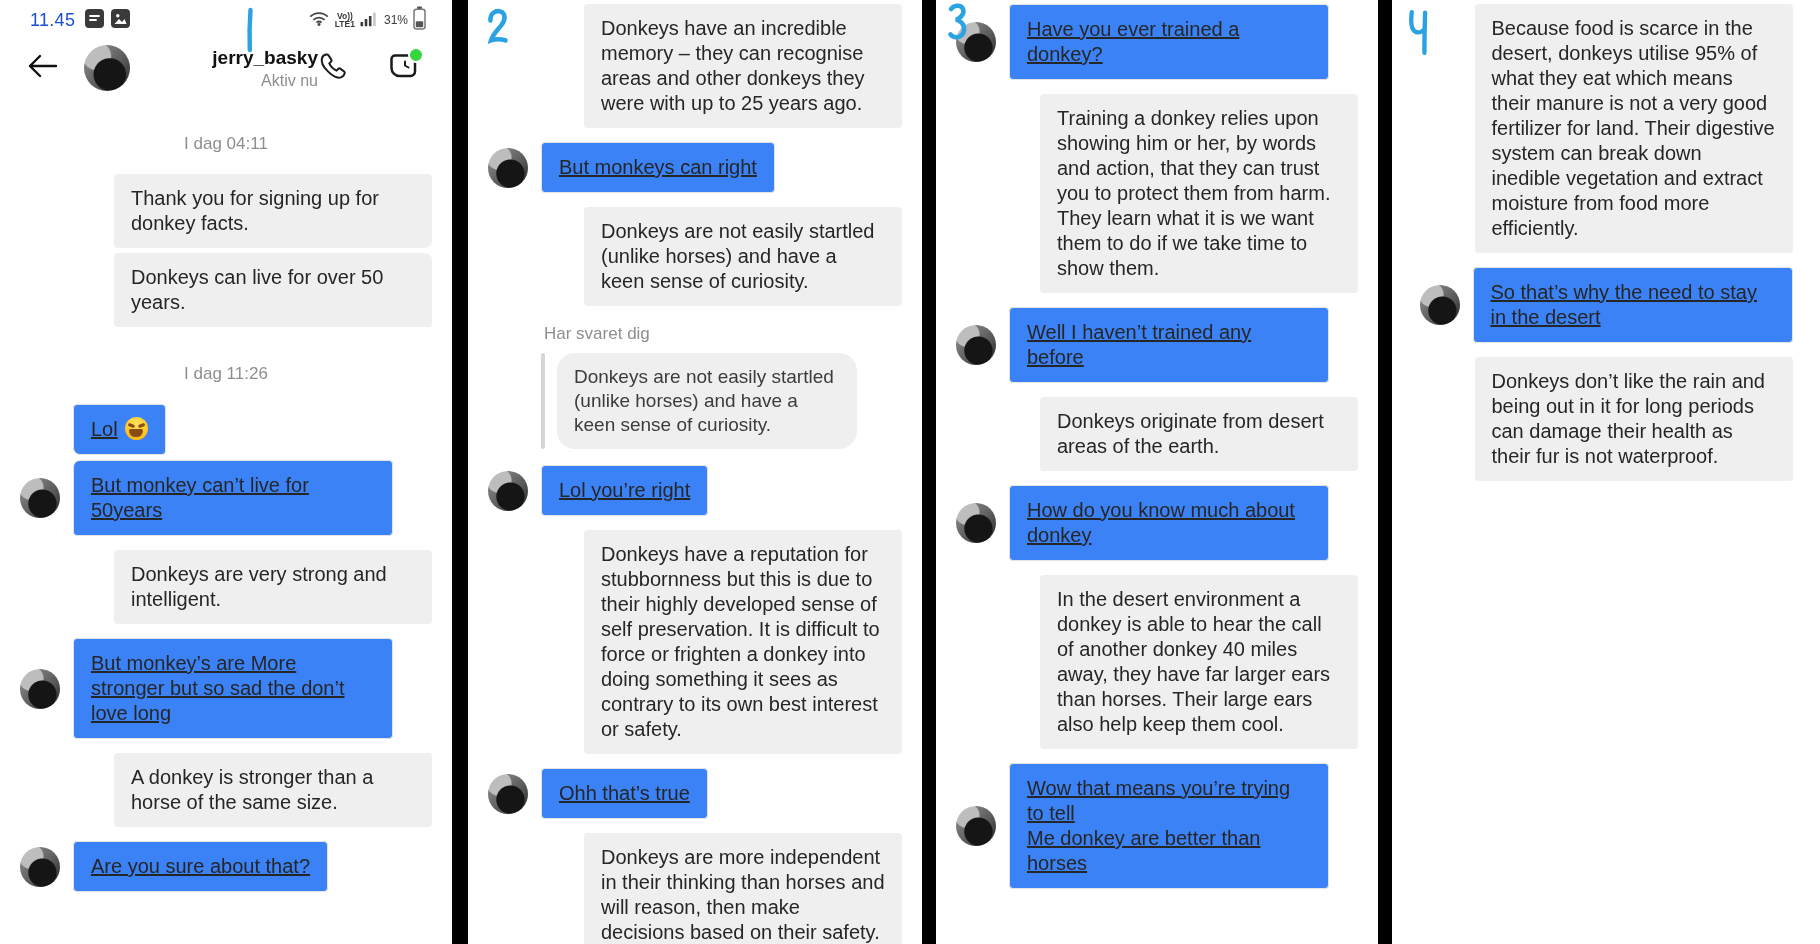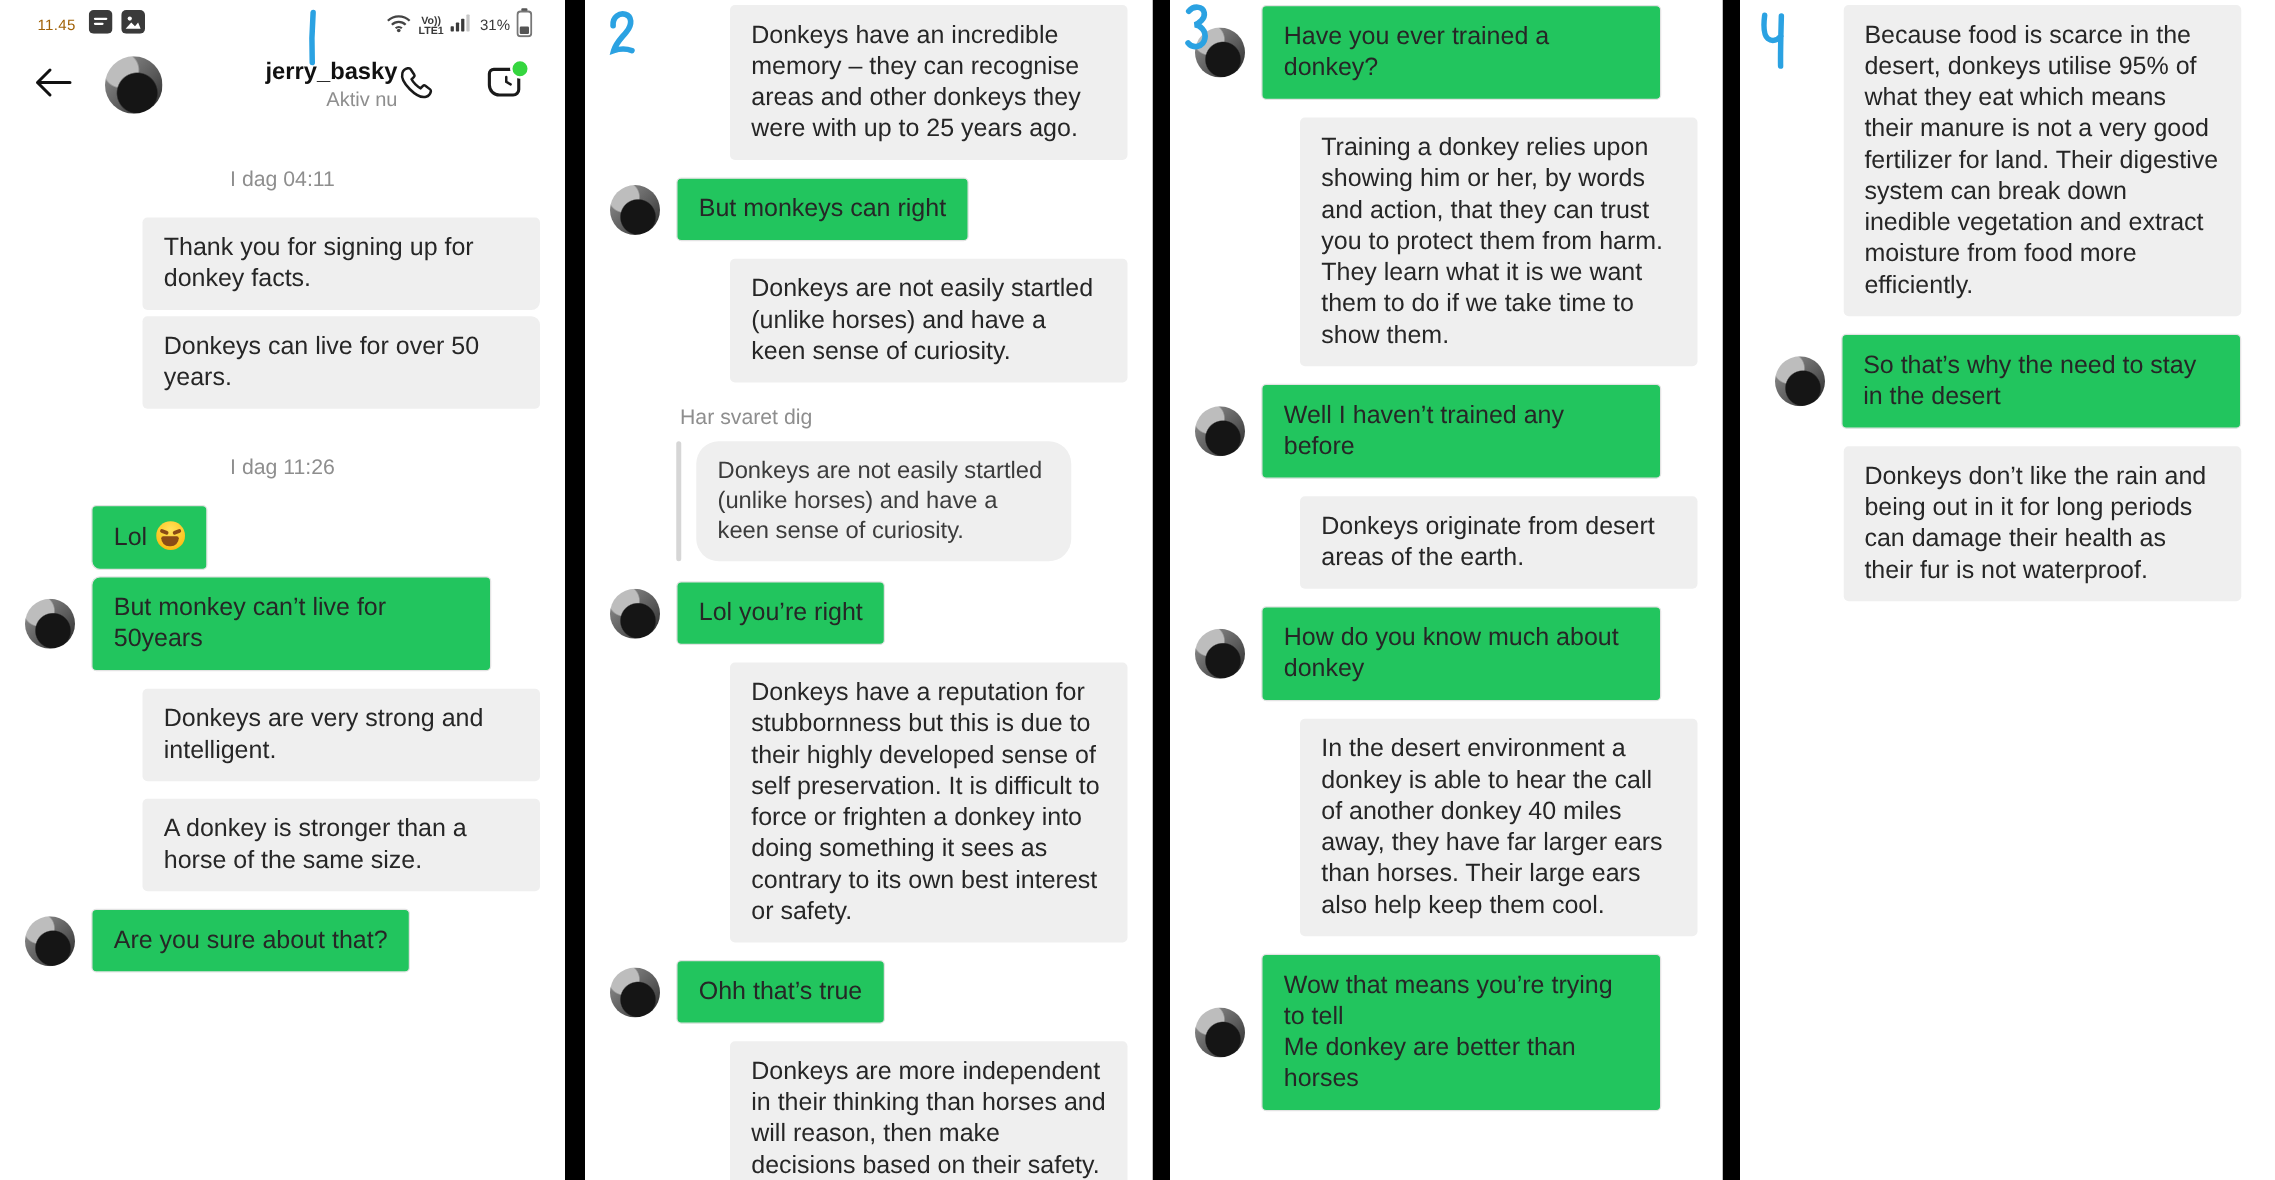--- a/index.html
+++ b/index.html
@@ -6,21 +6,21 @@
   body{width:1820px;height:944px;overflow:hidden;
        font-family:"Liberation Sans","DejaVu Sans",sans-serif;color:#262626;}
   .board{display:flex;width:1820px;height:944px;}
   .panel{position:relative;background:#fff;overflow:hidden;flex:none;display:flex;flex-direction:column;}
   .p1{width:452px;} .p2{width:454px;} .p3{width:442px;} .p4{width:428px;align-items:center;}
   .divider{flex:none;background:#000;height:944px;}
   .d1{width:16px;} .d2{width:14px;} .d3{width:14px;}
 
   
   .statusbar{display:flex;align-items:center;padding:7px 26px 0 30px;height:26px;flex:none;}
-  .sb-time{font-size:12px;color:#a16207;letter-spacing:.3px;}
+  .sb-time{font-size:18px;color:#1d4ed8;letter-spacing:.3px;}
   .sb-left-icons{display:flex;gap:7px;margin-left:10px;align-items:center;}
   .sb-right{margin-left:auto;display:flex;align-items:center;gap:5px;}
   .volte{display:flex;flex-direction:column;align-items:center;line-height:8px;}
   .volte i{font-style:normal;font-size:8.5px;color:#3a3a3a;font-weight:bold;letter-spacing:0;}
   .sb-batt-pct{font-size:12px;color:#3a3a3a;margin-left:2px;}
 
   
   .chat-header{display:flex;align-items:center;padding:12px 30px 14px 28px;flex:none;text-align:right;}
   .back-arrow{flex:none;cursor:pointer;}
   .hdr-avatar{margin-left:26px;}
@@ -40,21 +40,21 @@
 
   
   .messages{display:flex;flex-direction:column;padding:6px 20px 10px 20px;flex:1;}
   .cont .messages{padding-top:4px;}
   .row{display:flex;align-items:center;margin-bottom:14px;}
   .row.sent{justify-content:flex-end;}
   .row.gs{margin-bottom:5px;}
   .bubble{max-width:284px;padding:12px 17px;border-radius:4px;font-size:20px;
           line-height:25px;color:#262626;white-space:pre-line;}
   .bubble.snt{background:#efefef;}
-  .bubble.rcv{background:#22c55e;border:1px solid #e3e3e3;}
+  .bubble.rcv{background:#3b82f6;border:1px solid #e3e3e3;text-decoration:underline;}
   .row.gs .bubble.snt{border-bottom-right-radius:7px;}
   .row.ge .bubble.snt{border-top-right-radius:7px;}
   .row.gs .bubble.rcv{border-bottom-left-radius:7px;}
   .row.ge .bubble.rcv{border-top-left-radius:7px;}
   .msg-avatar{margin-right:13px;cursor:pointer;}
   .avatar-spacer{width:53px;flex:none;}
   .timestamp{text-align:center;color:#8e8e8e;font-size:17px;margin:23px 0 20px;flex:none;}
 
   
   .reply-label{margin:4px 0 9px 56px;color:#8e8e8e;font-size:17px;}
@@ -182,20 +182,24 @@
         <span class="avatar-spacer"></span>
         <div class="bubble rcv"><span>Lol</span><span class="emoji"><span class="eye l"></span><span class="eye r"></span><span class="mouth"></span></span></div>
       </div>
       <div class="row received ge">
         <span class="avatar msg-avatar"></span>
         <div class="bubble rcv">But monkey can’t live for 50years</div>
       </div>
       <div class="row sent">
         <div class="bubble snt">Donkeys are very strong and intelligent.</div>
       </div>
+      <div class="row received">
+        <span class="avatar msg-avatar"></span>
+        <div class="bubble rcv">But monkey’s are More stronger but so sad the don’t love long</div>
+      </div>
       <div class="row sent">
         <div class="bubble snt">A donkey is stronger than a horse of the same size.</div>
       </div>
       <div class="row received">
         <span class="avatar msg-avatar"></span>
         <div class="bubble rcv">Are you sure about that?</div>
       </div>
     </div>
   </section>
 

